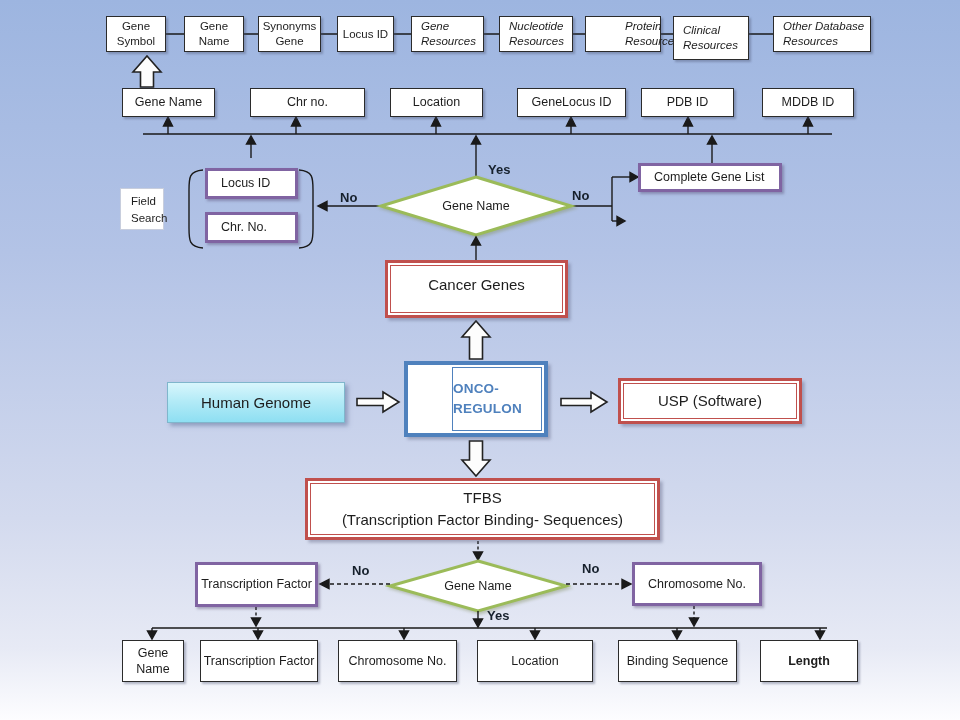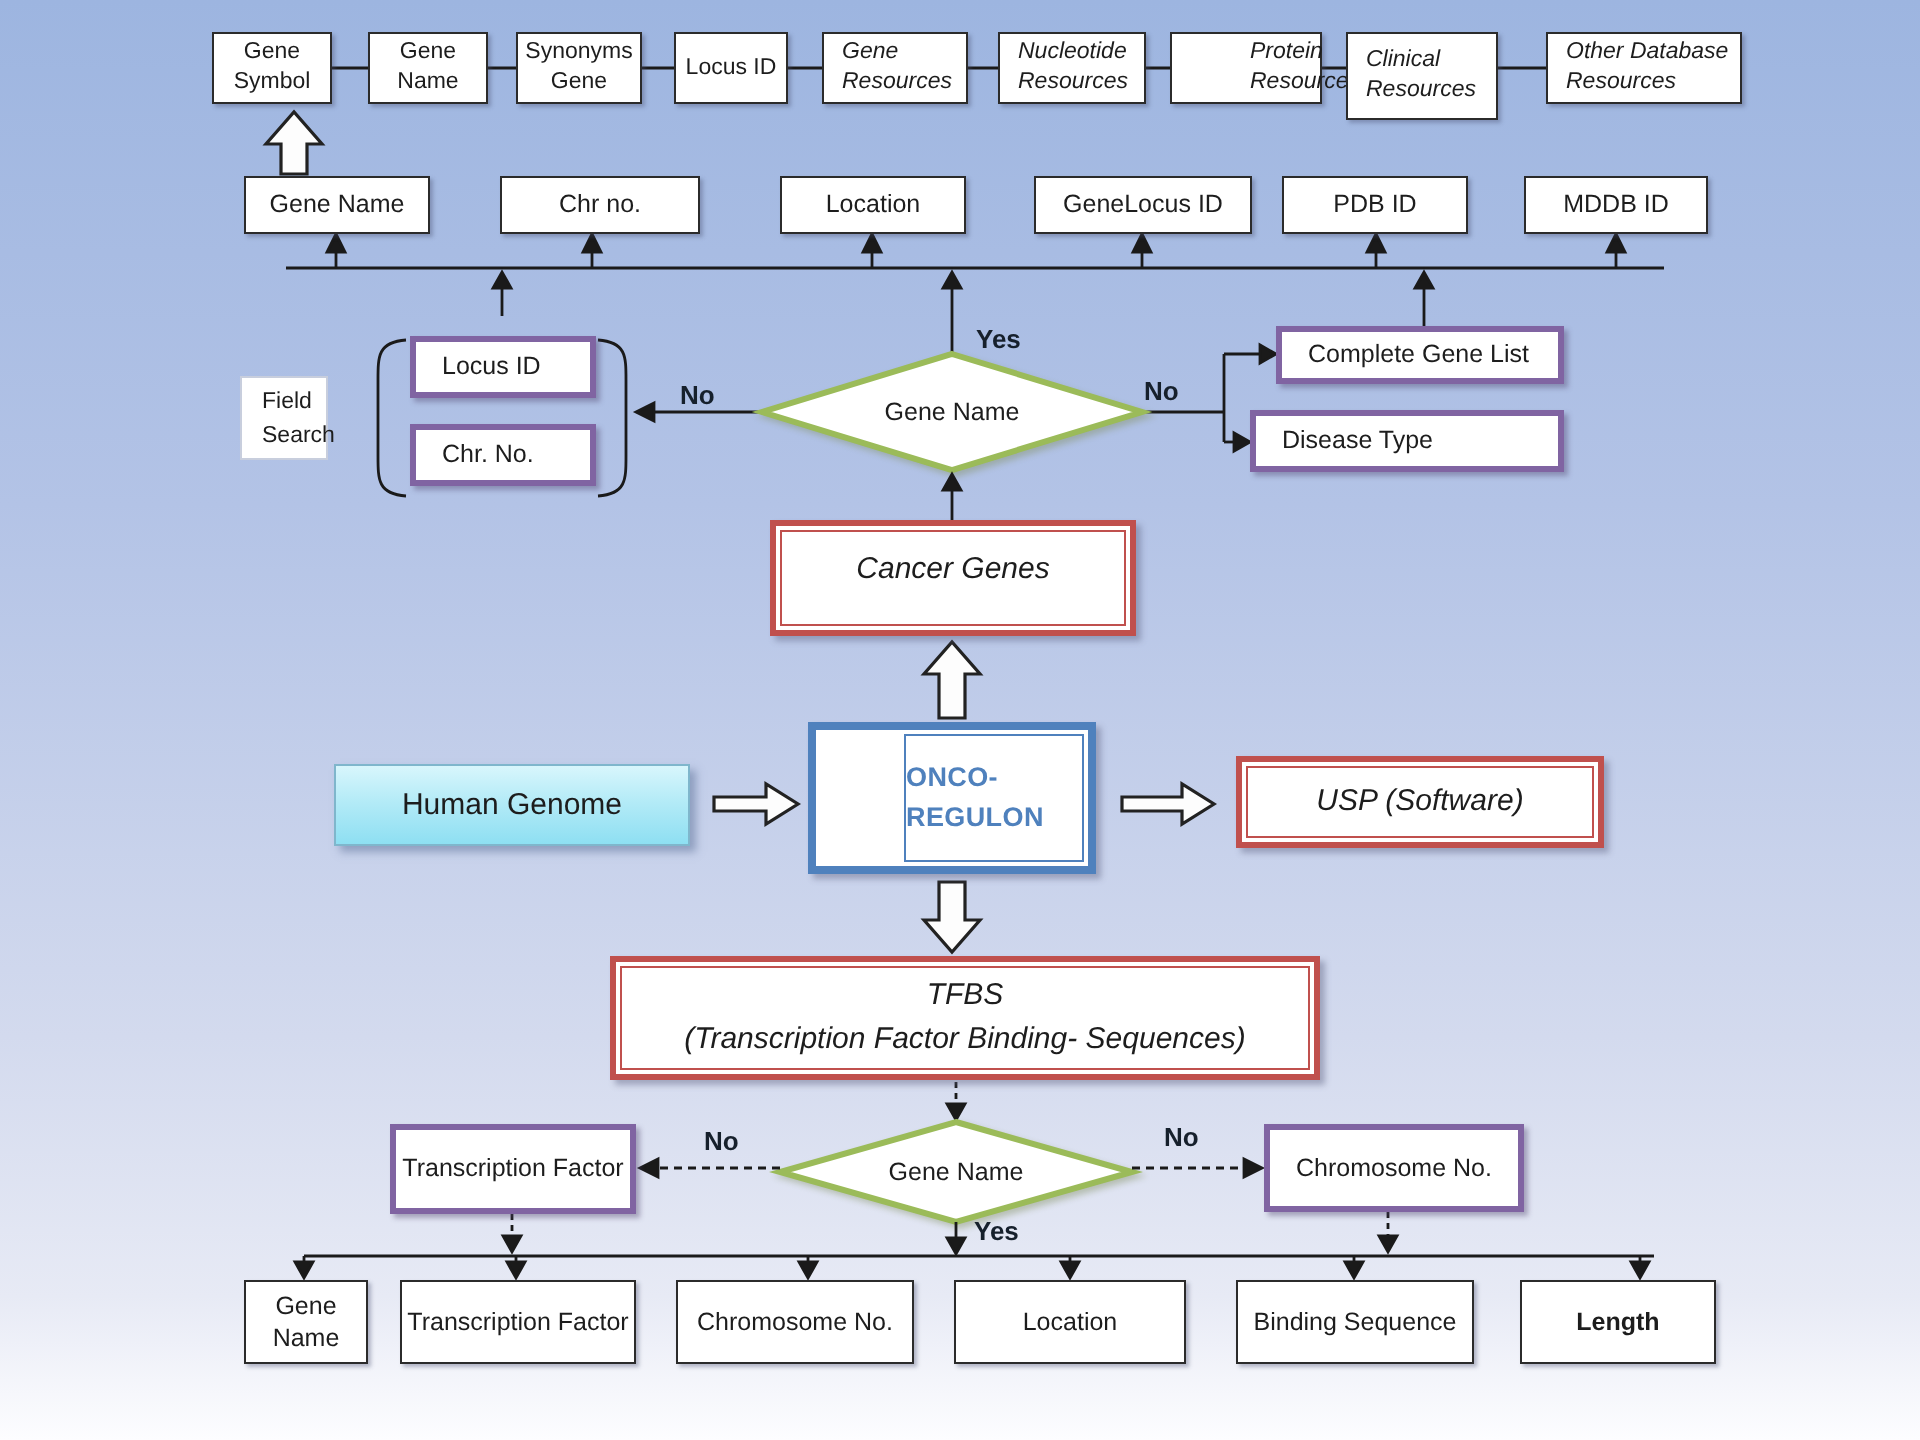--- a/index.html
+++ b/index.html
@@ -16,21 +16,21 @@
     text-align:center;font-size:11.5px;line-height:1.3;box-shadow:1.5px 1.5px 2px rgba(70,80,110,.38);
   }
   .bx.mid{font-size:12.5px;}
   .bx.la{justify-content:flex-start;text-align:left;padding-left:9px;font-style:italic;}
   .pbx{
     background:#fff;border:3px solid #8064a2;display:flex;align-items:center;
     padding-left:13px;font-size:12.5px;line-height:1.3;box-shadow:2px 2px 2.5px rgba(80,70,110,.42);
   }
   .pbx.ctr{justify-content:center;padding-left:0;text-align:center;}
   .dbl{background:#fff;display:flex;box-shadow:2.5px 2.5px 3px rgba(95,100,130,.45);}
-  .dbl.red{border:3.5px solid #c0504d;font-style:italic;}
+  .dbl.red{border:3.5px solid #c0504d;}
   .dbl.blue{border:4px solid #4f81bd;}
   .dbl .inner{flex:1;margin:2px;display:flex;flex-direction:column;align-items:center;justify-content:center;font-size:15px;line-height:1.45;}
   .dbl.red .inner{border:1px solid #c0504d;}
   .dbl.blue .inner{border:1px solid #4f81bd;margin-left:44px;}
   .dbl .inner.topalign{justify-content:flex-start;padding-top:8px;}
   .flat{background:#fff;border:1px solid #c8cedd;font-size:11.5px;line-height:1.5;padding:4px 0 0 10px;}
   .hg{
     position:absolute;z-index:2;display:flex;align-items:center;justify-content:center;font-size:15px;
     background:linear-gradient(180deg,#d8f6fc 0%,#b4ebf7 45%,#8edff2 100%);
     border:1px solid #7fb6cc;box-shadow:3px 3px 4px rgba(90,110,150,.5);
@@ -160,37 +160,36 @@
   <div class="bx" style="left:184px;top:16px;width:60px;height:36px;">Gene Name</div>
   <div class="bx" style="left:258px;top:16px;width:63px;height:36px;">Synonyms Gene</div>
   <div class="bx" style="left:337px;top:16px;width:57px;height:36px;">Locus ID</div>
   <div class="bx la" style="left:411px;top:16px;width:73px;height:36px;">Gene Resources</div>
   <div class="bx la" style="left:499px;top:16px;width:74px;height:36px;">Nucleotide Resources</div>
   <div class="bx la" style="left:585px;top:16px;width:76px;height:36px;padding-left:39px;">Protein Resources</div>
   <div class="bx la" style="left:673px;top:16px;width:76px;height:44px;">Clinical Resources</div>
   <div class="bx la" style="left:773px;top:16px;width:98px;height:36px;">Other Database Resources</div>
 
   <div class="bx mid" style="left:122px;top:88px;width:93px;height:29px;">Gene Name</div>
-  <div class="bx mid" style="left:250px;top:88px;width:100px;height:29px;">Chr no.</div>
+  <div class="bx mid" style="left:250px;top:88px;width:115px;height:29px;">Chr no.</div>
   <div class="bx mid" style="left:390px;top:88px;width:93px;height:29px;">Location</div>
   <div class="bx mid" style="left:517px;top:88px;width:109px;height:29px;">GeneLocus ID</div>
   <div class="bx mid" style="left:641px;top:88px;width:93px;height:29px;">PDB ID</div>
   <div class="bx mid" style="left:762px;top:88px;width:92px;height:29px;">MDDB ID</div>
 
   <div class="flat" style="left:120px;top:188px;width:44px;height:42px;">Field Search</div>
   <div class="pbx" style="left:205px;top:168px;width:93px;height:31px;">Locus ID</div>
   <div class="pbx" style="left:205px;top:212px;width:93px;height:31px;">Chr. No.</div>
 
   <div class="dtext" style="left:401px;top:192px;width:150px;height:28px;">Gene Name</div>
   <div class="lbl" style="left:488px;top:162px;">Yes</div>
   <div class="lbl" style="left:340px;top:190px;">No</div>
   <div class="lbl" style="left:572px;top:188px;">No</div>
 
   <div class="pbx" style="left:638px;top:163px;width:144px;height:29px;">Complete Gene List</div>
-  <div class="pbx" style="left:625px;top:205px;width:157px;height:31px;">Disease Type</div>
 
   <div class="dbl red" style="left:385px;top:260px;width:183px;height:58px;">
     <div class="inner topalign">
         <span>Cancer Genes</span>
       </div>
   </div>
 
   <div class="hg" style="left:167px;top:382px;width:178px;height:41px;">
     <span>Human Genome</span>
   </div>

